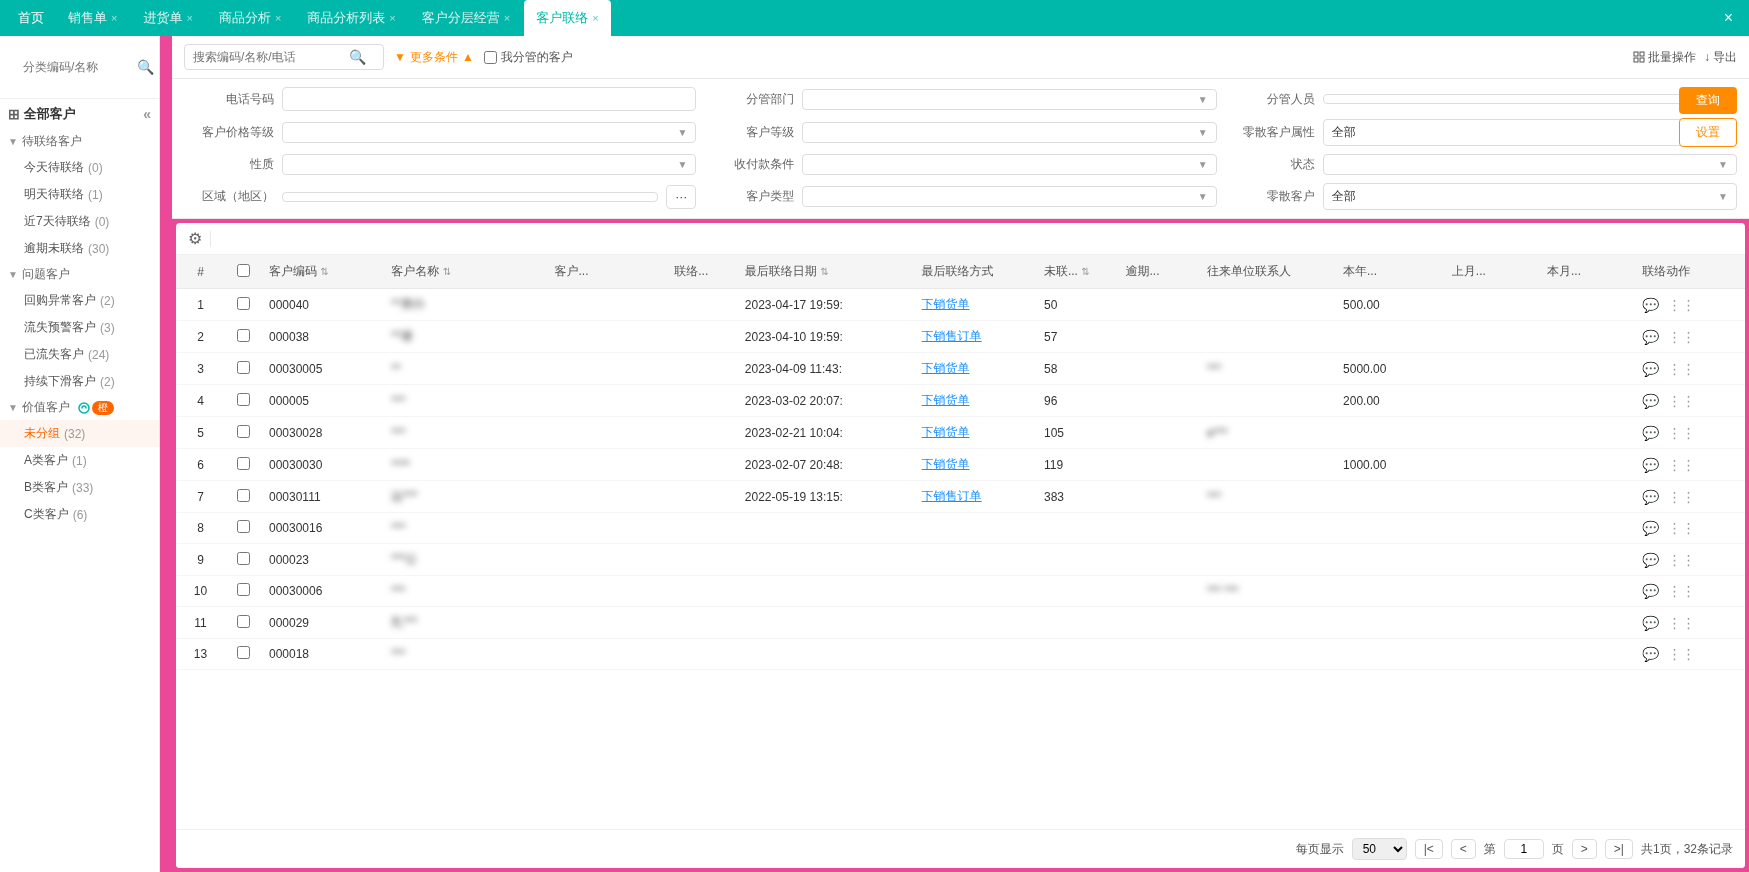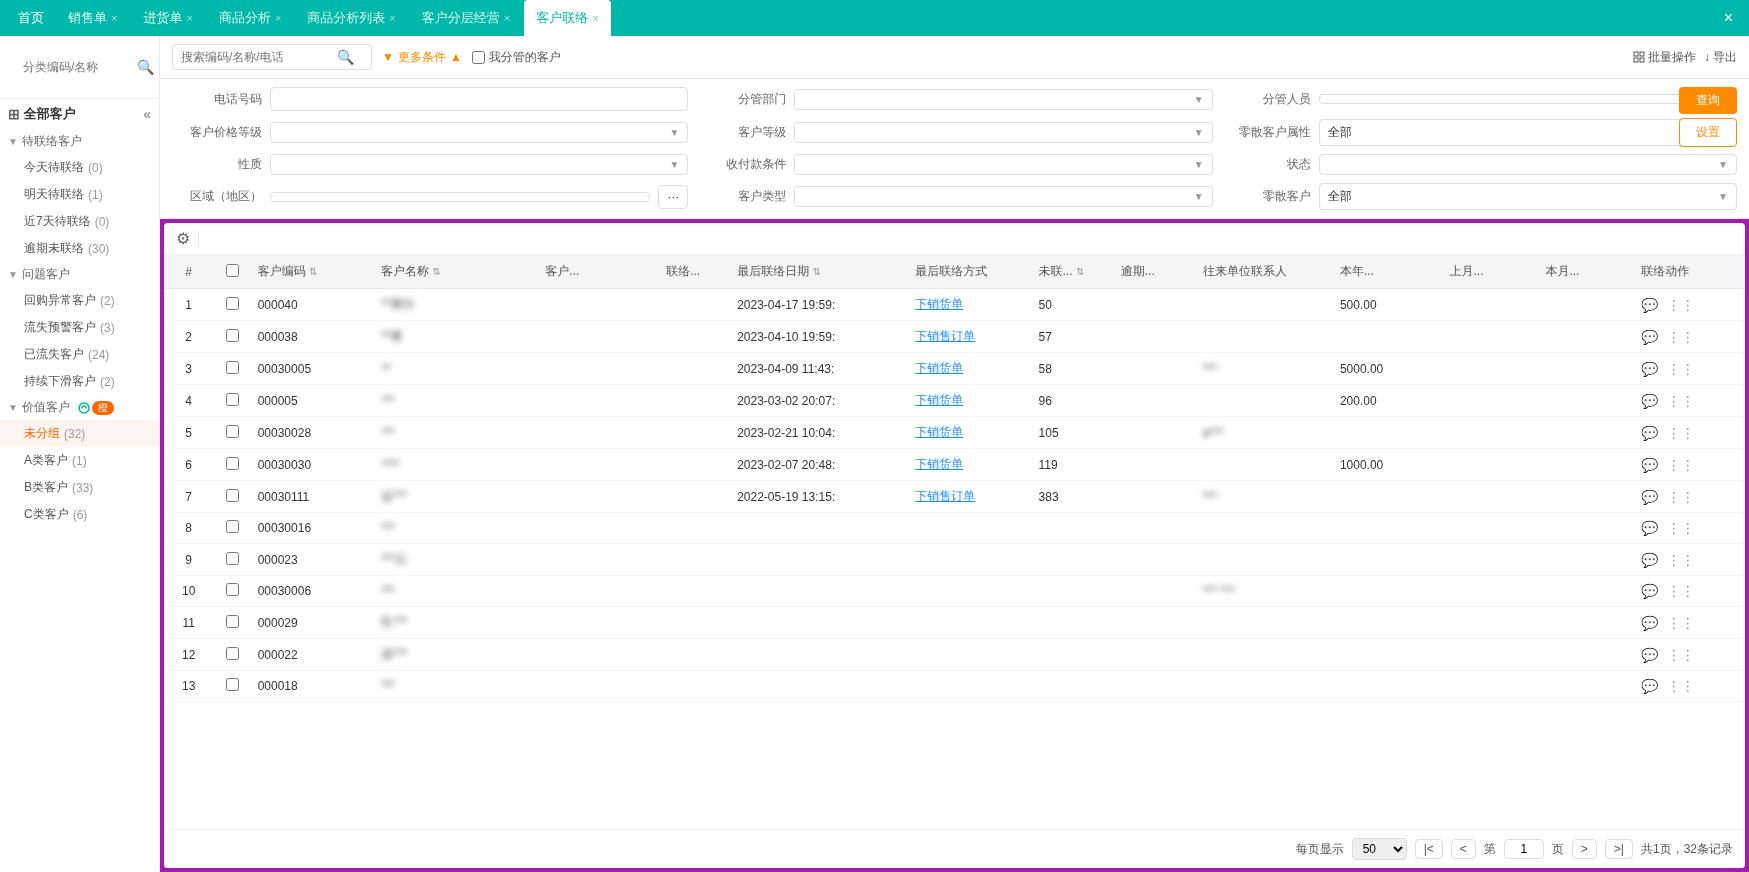--- a/index.html
+++ b/index.html
@@ -116,21 +116,22 @@
     }
     .sidebar-item.active { background: #fff5f0; color: #ff6600; }
     .sidebar-item .count { color: #999; }
 
     
     .content-area {
       flex: 1;
       display: flex;
       flex-direction: column;
       overflow: hidden;
-      background: #a21caf;
+      background: #ec4899;
+      padding-left: 12px;
     }
 
     
     .filter-bar {
       background: #fff;
       padding: 8px 12px;
       border-bottom: 1px solid #e8e8e8;
       display: flex;
       align-items: center;
       gap: 10px;
@@ -923,42 +924,20 @@
                 <td class="col-last-month"></td>
                 <td class="col-this-month"></td>
                 <td class="col-action">
                   <div class="action-icons">
     <span class="action-icon" title="联络">💬</span>
     <span class="action-icon" title="更多">⋮⋮</span>
   </div>
                 </td>
               </tr>
               <tr>
-                <td class="col-num">12</td>
-                <td class="col-check"><input type="checkbox" style=""></td>
-                <td class="col-code">000022</td>
-                <td class="col-name"><span class="blurred">淡***</span></td>
-                <td class="col-customer-type"></td>
-                <td class="col-contact"></td>
-                <td class="col-last-contact-date"></td>
-                <td class="col-last-contact-method"></td>
-                <td class="col-not-contacted"></td>
-                <td class="col-overdue"></td>
-                <td class="col-unit-contact"></td>
-                <td class="col-this-year"></td>
-                <td class="col-last-month"></td>
-                <td class="col-this-month"></td>
-                <td class="col-action">
-                  <div class="action-icons">
-    <span class="action-icon" title="联络">💬</span>
-    <span class="action-icon" title="更多">⋮⋮</span>
-  </div>
-                </td>
-              </tr>
-              <tr>
                 <td class="col-num">13</td>
                 <td class="col-check"><input type="checkbox" style=""></td>
                 <td class="col-code">000018</td>
                 <td class="col-name"><span class="blurred">***</span></td>
                 <td class="col-customer-type"></td>
                 <td class="col-contact"></td>
                 <td class="col-last-contact-date"></td>
                 <td class="col-last-contact-method"></td>
                 <td class="col-not-contacted"></td>
                 <td class="col-overdue"></td>

